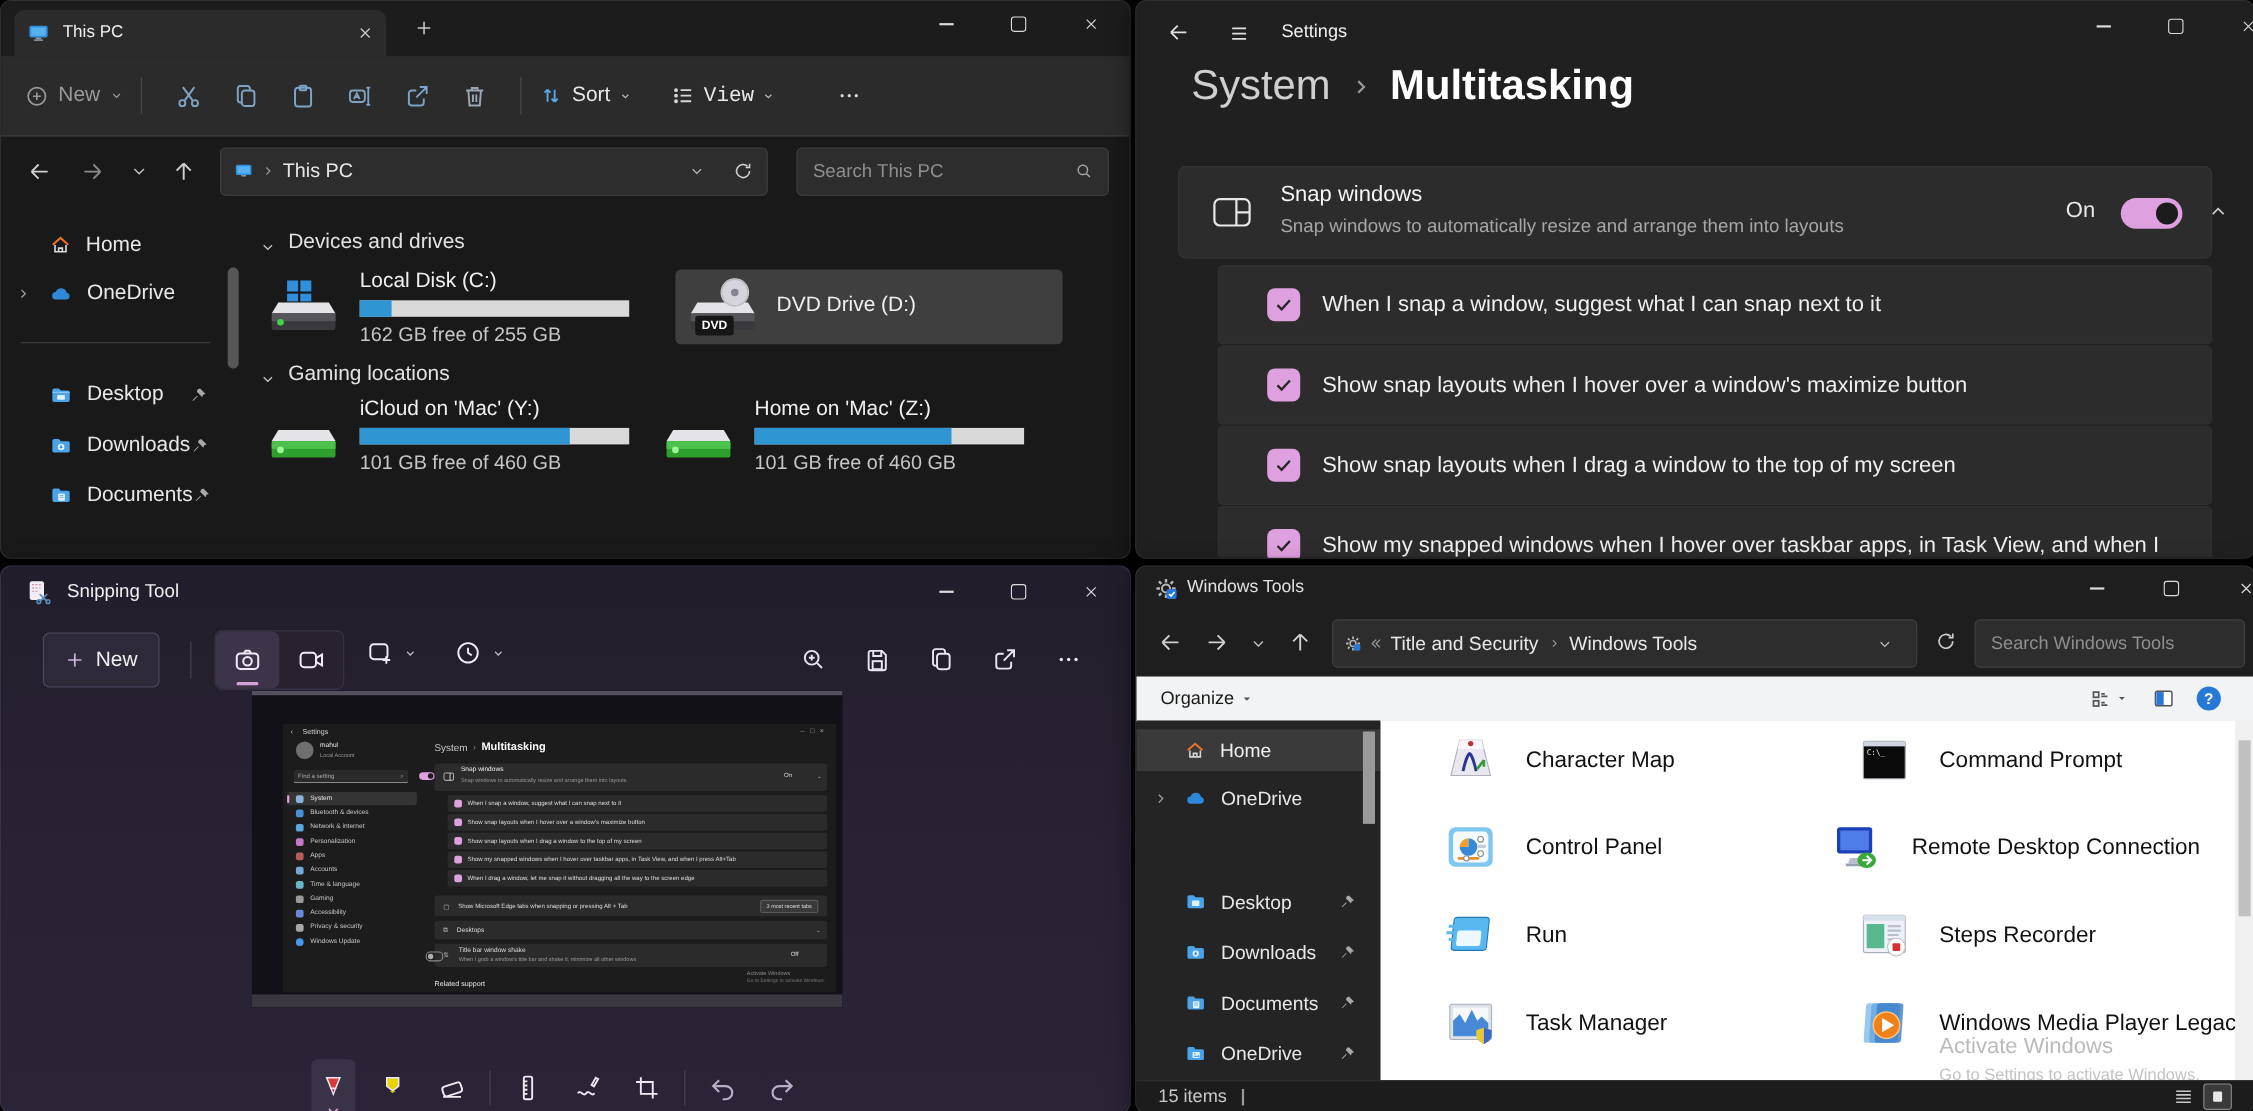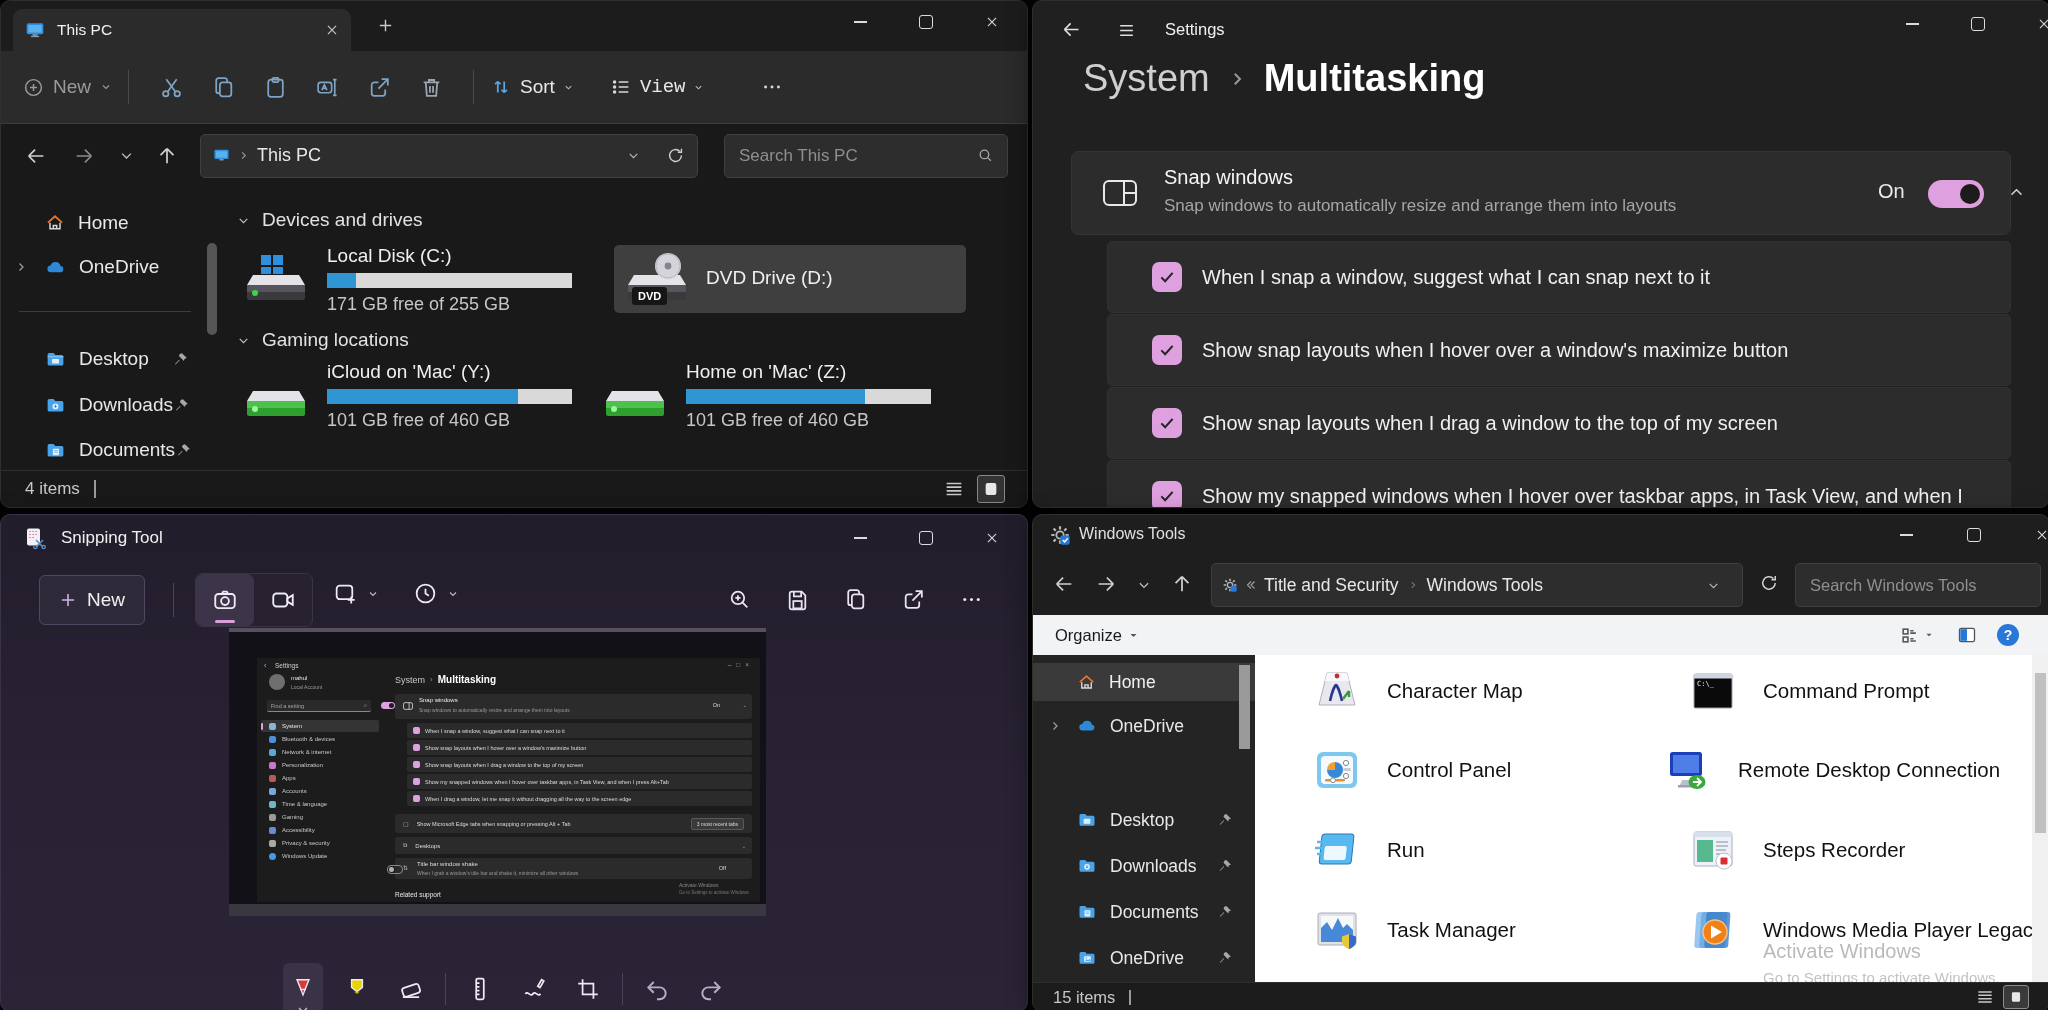--- a/index.html
+++ b/index.html
@@ -20,21 +20,21 @@
   #fe .tab{position:absolute;left:12px;top:8px;width:338px;height:42px;background:#2b2b2b;border-radius:9px 9px 0 0;display:flex;align-items:center;padding:0 12px;box-sizing:border-box;}
   #fe .toolbar{position:absolute;left:0;top:50px;right:0;height:72px;background:#2b2b2b;border-bottom:1px solid #3c3c3c;display:flex;align-items:center;}
   #fe .tbtn{display:flex;align-items:center;justify-content:center;width:52px;height:44px;border-radius:5px;}
   .vsep{width:1px;height:34px;background:#4a4a4a;margin:0 10px;}
   #fe .navrow{position:absolute;left:0;top:123px;right:0;height:63px;display:flex;align-items:center;}
   .addrbox{height:44px;background:#2d2d2d;border:1px solid #404040;border-radius:5px;display:flex;align-items:center;box-sizing:border-box;}
   .searchbox{height:44px;background:#2d2d2d;border:1px solid #404040;border-radius:5px;display:flex;align-items:center;box-sizing:border-box;}
   .searchbox input{flex:1;background:transparent;border:none;outline:none;color:#cfcfcf;font-size:17px;padding:0 0 0 14px;}
   .searchbox input::placeholder{color:#8f8f8f;}
   #fe .sidebar-item{position:absolute;left:6px;width:196px;height:40px;border-radius:5px;display:flex;align-items:center;}
-  #fe .sect-head{display:flex;align-items:center;gap:12px;color:#e2e2e2;font-size:19px;}
+  #fe .sect-head{display:flex;align-items:flex-end;gap:12px;color:#e2e2e2;font-size:19px;}
   .tile{position:absolute;height:68px;display:flex;border-radius:5px;}
   .tile .bar{width:245px;height:15px;background:#d9d9d9;margin-top:6px;}
   .tile .bar i{display:block;height:100%;background:#3095d3;}
   .statusbar{position:absolute;left:0;right:0;bottom:0;height:36px;background:#191919;border-top:1px solid #2e2e2e;display:flex;align-items:center;color:#c8c8c8;font-size:17px;}
   .caret-div{width:2px;height:18px;background:#9a9a9a;margin-left:14px;}
 
   
   #st{left:1032px;top:0;width:1016px;height:506px;background:#202020;border:1px solid #2f2f2f;}
   #st .card{position:absolute;background:#2d2c2c;border:1px solid #343434;border-radius:7px;box-sizing:border-box;}
   #st .optrow{position:absolute;left:74px;width:904px;height:72px;background:#2d2c2c;border:1px solid #313131;border-radius:5px;display:flex;align-items:center;box-sizing:border-box;}
@@ -330,21 +330,21 @@
           <rect x="30" y="4" width="10" height="10" fill="#2f8fdd"></rect>
           <rect x="18" y="16" width="10" height="7" fill="#2f8fdd"></rect>
           <rect x="30" y="16" width="10" height="7" fill="#2f8fdd"></rect>
         </svg>
     </div>
     <div class="abs" style="left:92px;top:0;">
       <div style="color:#f0f0f0;font-size:19px;">Local Disk (C:)</div>
       <div class="bar">
           <i style="width: 12%;"></i>
         </div>
-      <div style="color:#c6c6c6;font-size:18px;margin-top:6px;">171 GB free of 255 GB</div>
+      <div style="color:#c6c6c6;font-size:18px;margin-top:6px;">162 GB free of 255 GB</div>
     </div>
   </div>
 
   <div class="tile" style="left:613px;top:244px;width:352px;background:#3f3f3f;">
     <div class="abs" style="left:10px;top:6px;">
       <svg width="66" height="56" viewBox="0 0 66 56">
           <path d="M10 24h46l6 10H4z" fill="#e3e3e8"></path>
           <rect x="4" y="34" width="58" height="15" rx="2" fill="#3a3a3e"></rect>
           <rect x="4" y="34" width="58" height="7" fill="#55555b"></rect>
           <circle cx="12" cy="42" r="3" fill="#41d541"></circle>
@@ -395,34 +395,20 @@
     </div>
     <div class="abs" style="left:92px;top:0;">
       <div style="color:#f0f0f0;font-size:19px;">Home on 'Mac' (Z:)</div>
       <div class="bar">
           <i style="width: 73%;"></i>
         </div>
       <div style="color:#c6c6c6;font-size:18px;margin-top:6px;">101 GB free of 460 GB</div>
     </div>
   </div>
 
-  <div class="statusbar">
-    <span style="margin-left:24px;">4 items</span>
-    <div class="caret-div"></div>
-    <span style="position:absolute;right:62px;">
-      <svg width="22" height="22" viewBox="0 0 24 24" stroke="#c8c8c8" stroke-width="1.8" fill="none">
-          <path d="M4 6h16M4 10h16M4 14h16M4 18h16"></path>
-        </svg>
-    </span>
-    <span style="position:absolute;right:22px;width:26px;height:26px;border:1px solid #8a8a8a;border-radius:3px;background:#333;display:flex;align-items:center;justify-content:center;">
-      <svg width="16" height="16" viewBox="0 0 24 24" stroke="#e8e8e8" stroke-width="2" fill="#e8e8e8">
-          <rect x="5" y="4" width="14" height="16" rx="2"></rect>
-        </svg>
-    </span>
-  </div>
 </div>
 
 <div id="st" class="window">
   <span class="abs" style="left:28px;top:18px;">
     <svg width="21" height="21" viewBox="0 0 24 24" stroke="#e0e0e0" stroke-width="1.9" fill="none">
         <path d="M20 12H4M4 12l7-7M4 12l7 7"></path>
       </svg>
   </span>
   <span class="abs" style="left:84px;top:20px;">
     <svg width="19" height="19" viewBox="0 0 24 24" stroke="#e0e0e0" stroke-width="2" fill="none">

